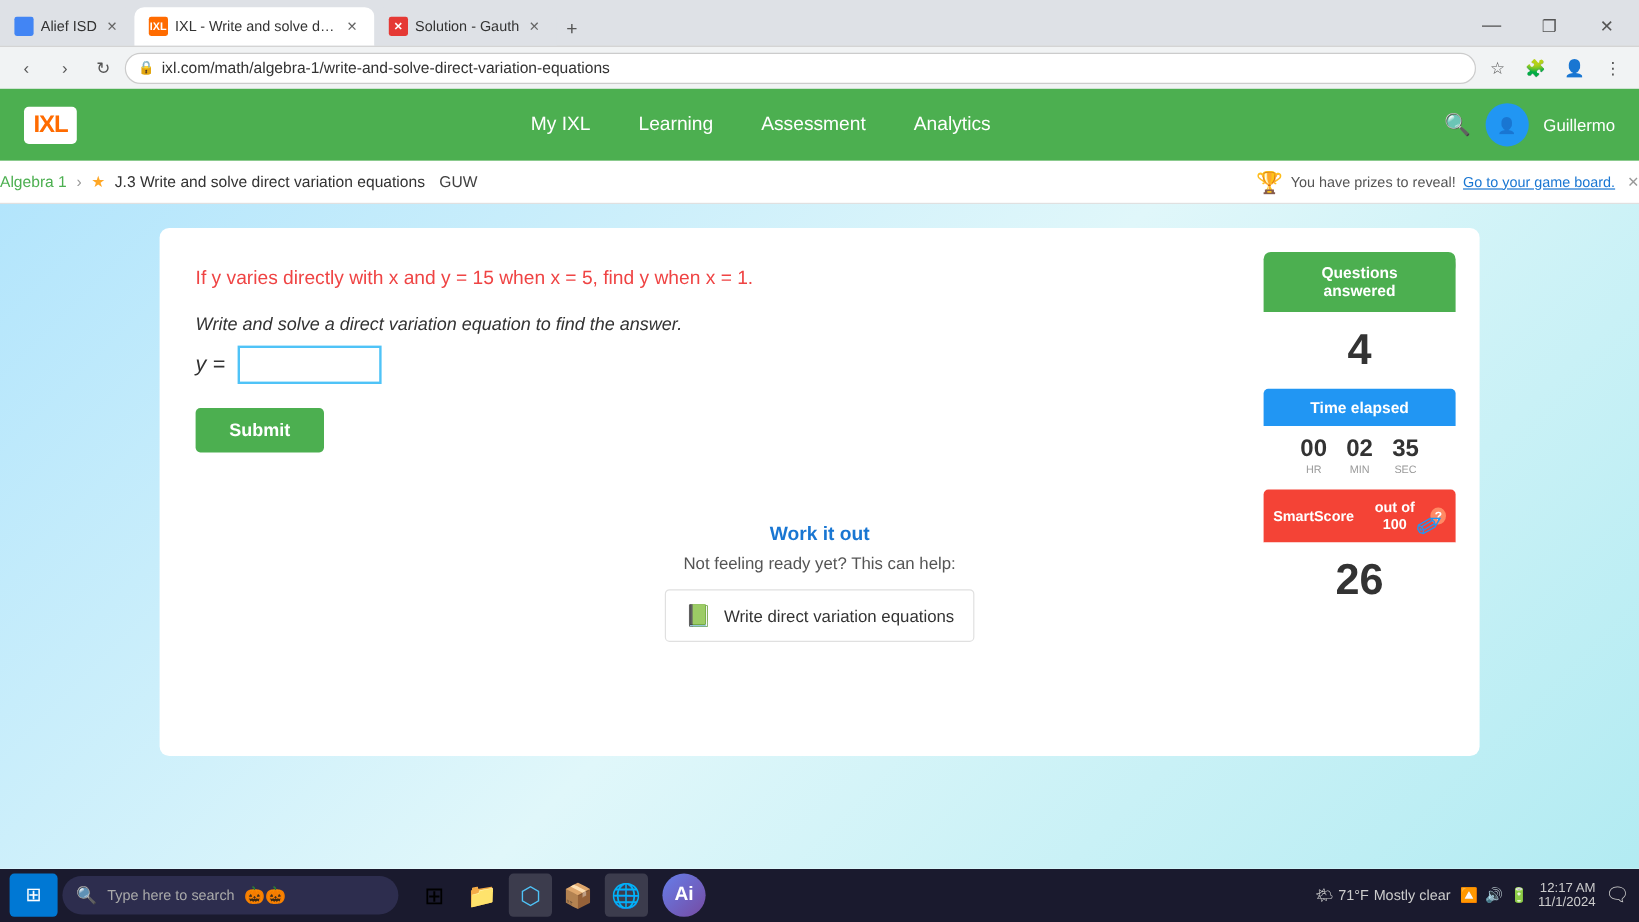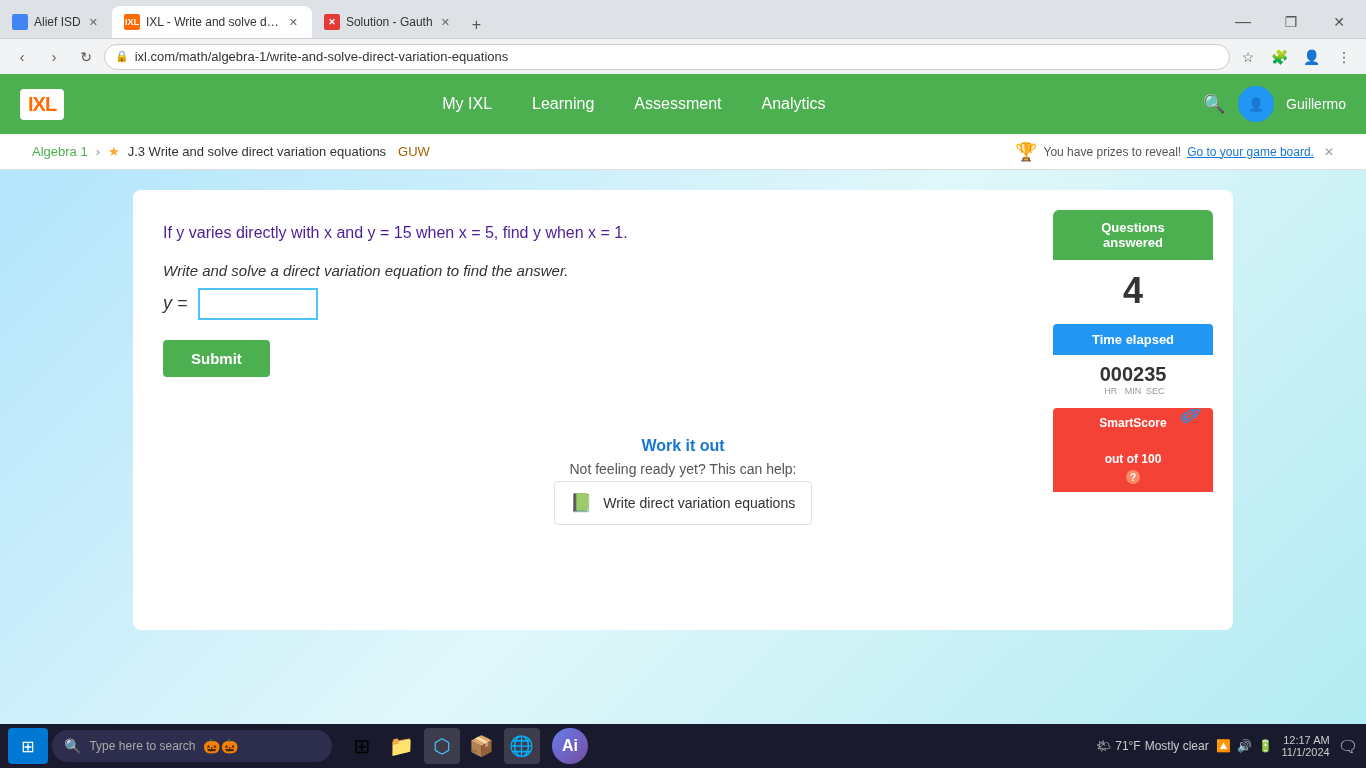--- a/index.html
+++ b/index.html
@@ -30,61 +30,61 @@
     .ixl-header { background: #4caf50; height: 60px; display: flex; align-items: center; padding: 0 20px; gap: 40px; }
     .ixl-logo { background: #fff; border-radius: 4px; padding: 4px 8px; font-size: 20px; font-weight: bold; color: #ff6b00; letter-spacing: -1px; display: flex; align-items: center; }
     .ixl-nav { display: flex; gap: 40px; flex: 1; justify-content: center; }
     .ixl-nav-item { color: #fff; font-size: 16px; cursor: pointer; text-decoration: none; }
     .ixl-header-right { display: flex; align-items: center; gap: 12px; }
     .search-icon-btn { color: #fff; font-size: 18px; cursor: pointer; }
     .user-avatar { background: #2196f3; border-radius: 50%; width: 36px; height: 36px; display: flex; align-items: center; justify-content: center; color: #fff; font-size: 13px; cursor: pointer; }
     .user-name { color: #fff; font-size: 14px; cursor: pointer; }
 
     
-    .breadcrumb-bar { background: #fff; height: 36px; display: flex; align-items: center; padding: 0 32px; gap: 8px; font-size: 13px; color: #333; border-bottom: 1px solid #e0e0e0; }
+    .breadcrumb-bar { background: #fff; height: 36px; display: flex; align-items: center; padding: 0 0; gap: 8px; font-size: 13px; color: #333; border-bottom: 1px solid #e0e0e0; }
     .breadcrumb-link { color: #4caf50; cursor: pointer; }
     .breadcrumb-arrow { color: #999; }
     .breadcrumb-star { color: #ffa726; }
     .breadcrumb-current { font-weight: 500; }
-    .breadcrumb-code { color: #a16207; margin-left: 4px; }
+    .breadcrumb-code { color: #404040; margin-left: 4px; }
     .prize-banner { margin-left: auto; display: flex; align-items: center; gap: 6px; font-size: 12px; color: #555; }
     .prize-trophy { font-size: 18px; }
     .prize-link { color: #1976d2; text-decoration: underline; cursor: pointer; }
     .prize-close { color: #999; cursor: pointer; margin-left: 4px; }
 
     
     .main-area { background: linear-gradient(135deg, #b3e5fc 0%, #e0f7fa 50%, #b2ebf2 100%); height: calc(768px - 38px - 36px - 60px - 36px - 44px); display: flex; justify-content: center; align-items: flex-start; padding: 20px; overflow: hidden; }
     .content-card { background: #fff; border-radius: 8px; width: 100%; max-width: 1100px; padding: 30px; position: relative; min-height: 440px; }
 
     .video-btn { position: absolute; top: 20px; right: 20px; display: flex; align-items: center; gap: 6px; color: #555; font-size: 14px; cursor: pointer; }
     .video-play { width: 22px; height: 22px; border: 2px solid #aaa; border-radius: 50%; display: flex; align-items: center; justify-content: center; font-size: 10px; color: #555; }
 
     .sidebar-panel { position: absolute; top: 20px; right: 20px; width: 160px; }
     .questions-box { background: #4caf50; color: #fff; border-radius: 6px 6px 0 0; padding: 10px; text-align: center; font-size: 13px; font-weight: bold; }
     .questions-count { background: #fff; padding: 10px; text-align: center; font-size: 36px; font-weight: bold; color: #333; }
     .time-elapsed-box { background: #2196f3; color: #fff; padding: 8px; text-align: center; font-size: 13px; font-weight: bold; margin-top: 2px; border-radius: 4px 4px 0 0; }
-    .time-display { background: #fff; padding: 8px; display: flex; justify-content: center; gap: 0; }
+    .time-display { background: #fff; padding: 8px; display: flex; justify-content: center; gap: 16px; }
     .time-unit { text-align: center; }
     .time-value { font-size: 20px; font-weight: bold; color: #333; }
     .time-label { font-size: 9px; color: #999; text-transform: uppercase; }
-    .smart-score-box { background: #f44336; color: #fff; padding: 8px; text-align: center; font-size: 12px; font-weight: bold; margin-top: 4px; border-radius: 4px 4px 0 0; display: flex; align-items: center; justify-content: center; gap: 4px; flex-direction: column; }
+    .smart-score-box { background: #f44336; color: #fff; padding: 8px; text-align: center; font-size: 12px; font-weight: bold; margin-top: 4px; border-radius: 4px 4px 0 0; display: flex; align-items: center; justify-content: center; gap: 4px; }
     .smart-score-q { background: #ff8a65; border-radius: 50%; width: 14px; height: 14px; display: inline-flex; align-items: center; justify-content: center; font-size: 10px; }
     .smart-score-value { background: #fff; padding: 10px; text-align: center; font-size: 36px; font-weight: bold; color: #333; border-radius: 0 0 4px 4px; }
     .pencil-icon { position: absolute; bottom: 60px; right: 10px; color: #2196f3; font-size: 28px; transform: rotate(-30deg); cursor: pointer; }
 
-    .problem-text { font-size: 16px; color: #4c1d95; margin-bottom: 16px; line-height: 1.6; }
+    .problem-text { font-size: 16px; color: #ef4444; margin-bottom: 16px; line-height: 1.6; }
     .italic-text { font-style: italic; color: #333; margin-bottom: 9px; font-size: 15px; }
     .equation-row { display: flex; align-items: center; gap: 10px; margin-bottom: 20px; }
     .eq-label { font-size: 18px; font-style: italic; color: #333; }
     .eq-input { border: 2px solid #4fc3f7; width: 120px; height: 32px; padding: 0 6px; font-size: 16px; outline: none; }
     .submit-btn { background: #4caf50; color: #fff; border: none; padding: 10px 28px; font-size: 15px; font-weight: bold; border-radius: 4px; cursor: pointer; }
 
     .work-it-out { text-align: center; margin-top: 30px; }
     .work-it-out-title { color: #1976d2; font-size: 16px; font-weight: bold; margin-bottom: 6px; }
-    .work-it-out-sub { color: #555; font-size: 14px; margin-bottom: 4px; }
+    .work-it-out-sub { color: #555; font-size: 14px; margin-bottom: 14px; }
     .helper-box { border: 1px solid #e0e0e0; border-radius: 4px; padding: 10px 16px; display: inline-flex; align-items: center; gap: 10px; font-size: 14px; color: #333; background: #fff; cursor: pointer; }
     .helper-icon { color: #4caf50; font-size: 18px; }
 
     
     .taskbar { background: #1a1a2e; height: 44px; display: flex; align-items: center; padding: 0 8px; gap: 4px; position: fixed; bottom: 0; width: 1366px; }
     .start-btn { background: #0078d4; width: 40px; height: 36px; display: flex; align-items: center; justify-content: center; border-radius: 4px; cursor: pointer; font-size: 18px; }
     .search-bar { background: #2d2d4e; height: 32px; width: 280px; border-radius: 16px; display: flex; align-items: center; padding: 0 12px; gap: 8px; cursor: text; }
     .search-bar-icon { color: #aaa; font-size: 14px; }
     .search-bar-text { color: #aaa; font-size: 12px; }
     .search-bar-emoji { font-size: 14px; }
@@ -221,20 +221,21 @@
           <div class="time-label">SEC</div>
         </div>
       </div>
 
       <div class="smart-score-box">
         <span>SmartScore</span>
         <br>
         <span>out of 100</span>
         <span class="smart-score-q">?</span>
       </div>
+      <div class="smart-score-value">26</div>
 
       <div class="pencil-icon">✏</div>
     </div>
 
     
     <div class="work-it-out" style="margin-top: 60px;">
       <div class="work-it-out-title">Work it out</div>
       <div class="work-it-out-sub">Not feeling ready yet? This can help:</div>
       <div class="helper-box">
         <span class="helper-icon">📗</span>

